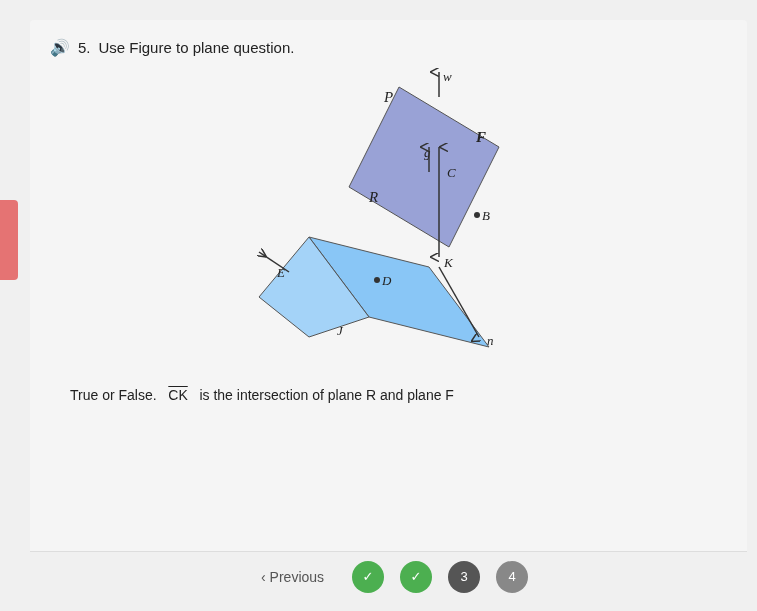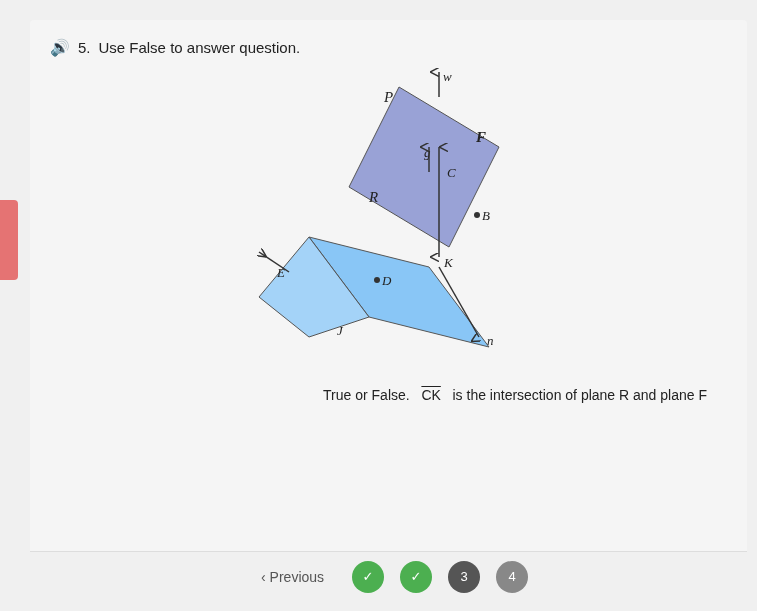--- a/index.html
+++ b/index.html
@@ -31,21 +31,21 @@
     }
     .question-header {
       display: flex;
       align-items: center;
       padding: 18px 20px 10px 20px;
       font-size: 15px;
       color: #222;
       gap: 8px;
     }
     .question-text {
-      text-align: right;
+      text-align: left;
       font-size: 14px;
       color: #222;
       padding: 0 40px;
       margin-top: 10px;
     }
     .overline {
       text-decoration: overline;
     }
     .bottom-nav {
       position: absolute;
@@ -104,21 +104,21 @@
   </style>
 </head>
 <body>
 
 <div class="left-tab"></div>
 
 <div class="main-content">
   <div class="question-header">
     <span style="font-size:16px; color:#666; cursor:pointer;">🔊</span>
     <span>5.</span>
-    <span>Use False to answer question.</span>
+    <span>Use Figure to plane question.</span>
   </div>
 
   <svg class="figure-svg" width="320" height="310" viewBox="0 0 320 310">
 
     <polygon points="170,20 270,80 220,180 120,120" fill="#7986cb" fill-opacity="0.75" stroke="#555" stroke-width="1"></polygon>
 
     <polygon points="80,170 200,200 260,280 140,250" fill="#64b5f6" fill-opacity="0.75" stroke="#555" stroke-width="1"></polygon>
 
     <polygon points="80,170 30,230 80,270 140,250" fill="#90caf9" fill-opacity="0.8" stroke="#555" stroke-width="1"></polygon>
 

